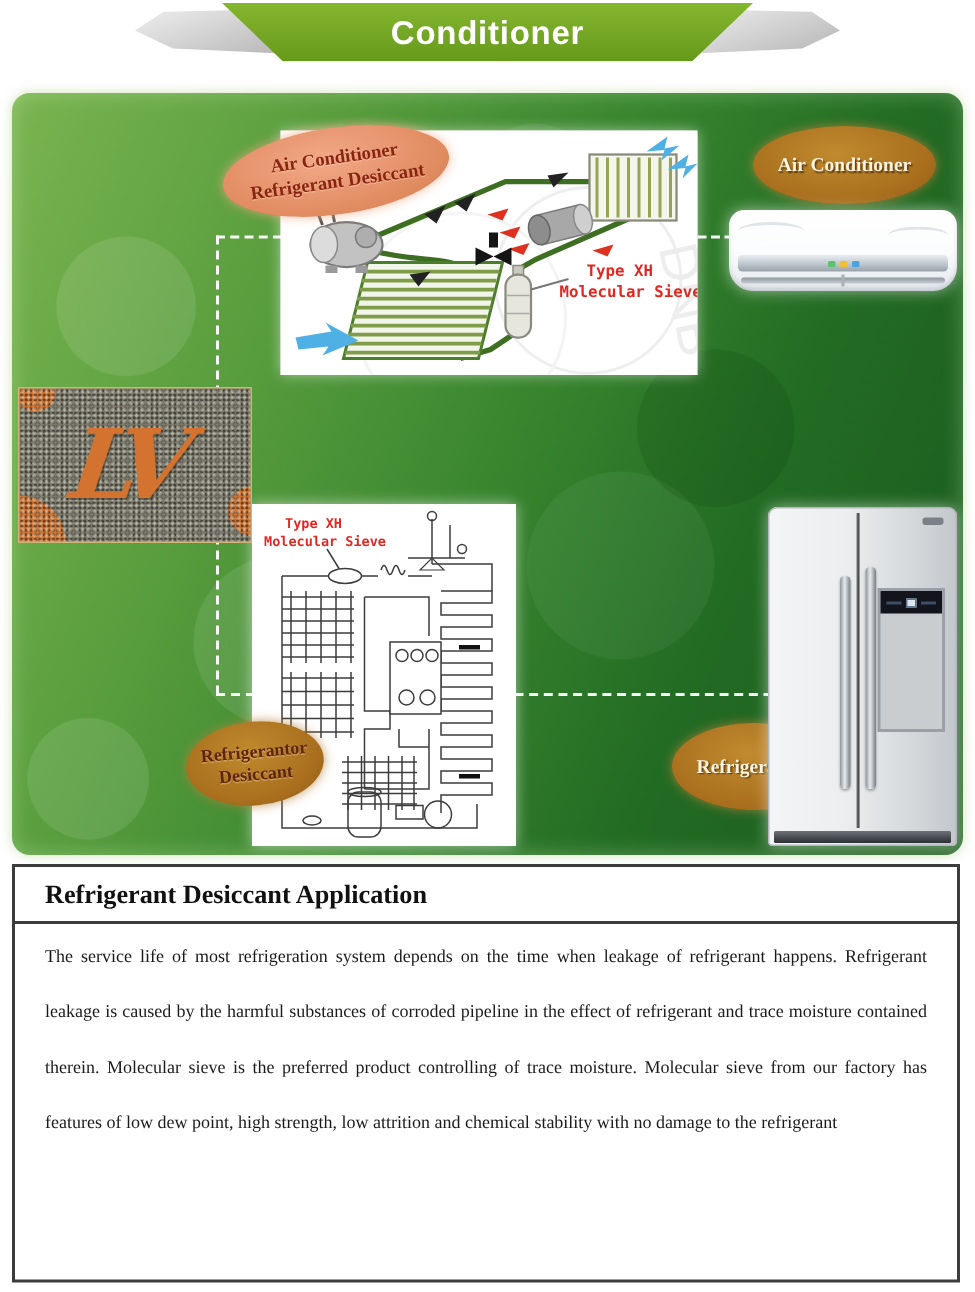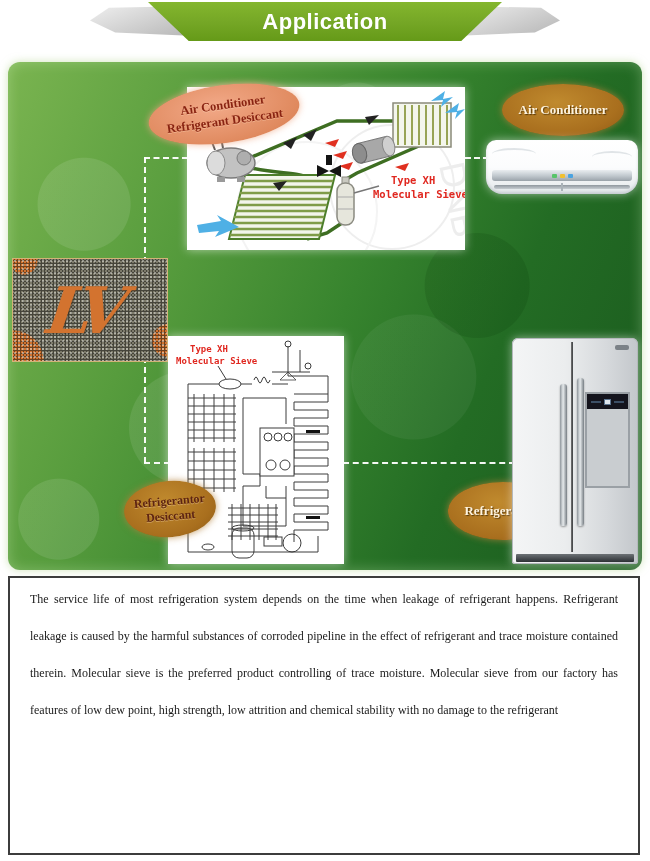--- a/index.html
+++ b/index.html
@@ -109,21 +109,21 @@
 </style>
 </head>
 <body>
 
 <div class="page">
 
   <div class="banner">
     <div class="chev chev-left"></div>
     <div class="chev chev-right"></div>
     <div class="ribbon">
-      <span>Application</span>
+      <span>Conditioner</span>
     </div>
   </div>
 
   <div class="scene">
 
     <div class="dash dash-v" style="left:136px; top:95px; height:306px;"></div>
     <div class="dash dash-h" style="left:136px; top:95px; width:44px;"></div>
     <div class="dash dash-h" style="left:457px; top:95px; width:24px;"></div>
     <div class="dash dash-h" style="left:136px; top:400px; width:26px;"></div>
     <div class="dash dash-h" style="left:335px; top:400px; width:172px;"></div>
@@ -324,16 +324,17 @@
           <span class="fp-dot"></span>
           <span class="fp-tick"></span>
         </div>
       </div>
       <div class="fridge-base"></div>
     </div>
 
   </div>
 
   <div class="info">
+    <div class="info-heading">Refrigerant Desiccant Application</div>
     <div class="info-body">The service life of most refrigeration system depends on the time when leakage of refrigerant happens. Refrigerant leakage is caused by the harmful substances of corroded pipeline in the effect of refrigerant and trace moisture contained therein. Molecular sieve is the preferred product controlling of trace moisture. Molecular sieve from our factory has features of low dew point, high strength, low attrition and chemical stability with no damage to the refrigerant</div>
   </div>
 
 </div>
 
 </body></html>

